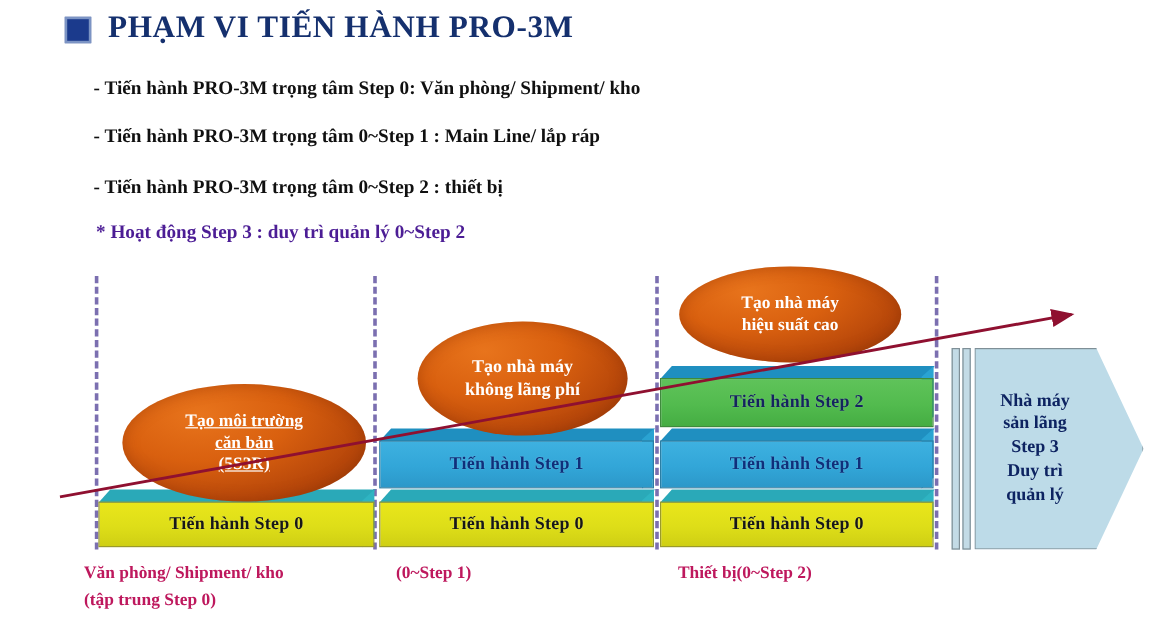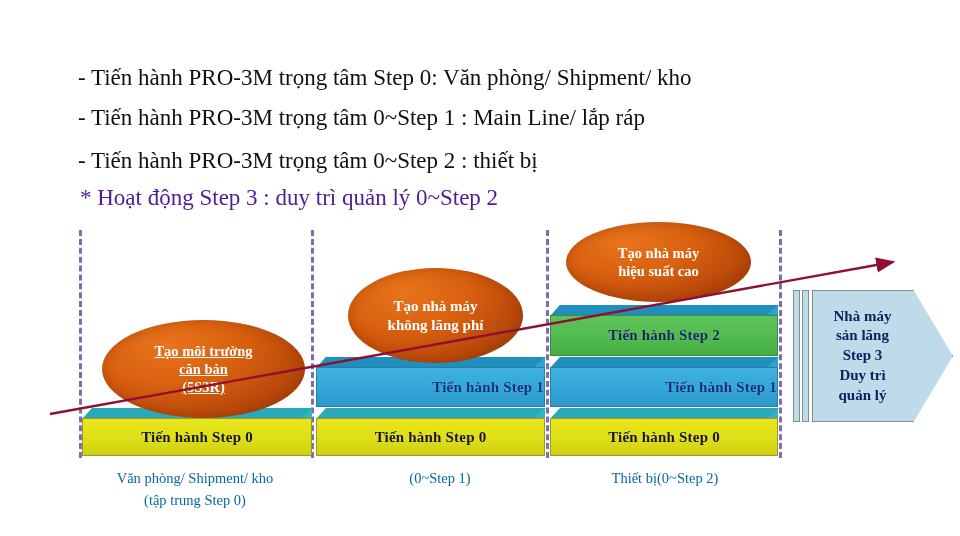--- a/index.html
+++ b/index.html
@@ -27,21 +27,21 @@
   .title-text{
     font-size:26px;font-weight:bold;
     color:#15306e;
     letter-spacing:.5px;
     white-space:nowrap;
   }
 
   
   .bullets{position:absolute;left:78px;top:58px;width:800px;}
   .bullet-line{
-    font-size:23px;font-weight:normal;color:#101010;
+    font-size:16px;font-weight:bold;color:#101010;
     white-space:nowrap;line-height:1;
   }
   .bullet-line.b0{position:absolute;top:8px;left:0;}
   .bullet-line.b1{position:absolute;top:48px;left:0;}
   .bullet-line.b2{position:absolute;top:91px;left:0;}
   .bullet-line.b3{position:absolute;top:128px;left:2px;color:#4c1d95;}
 
   
   .diagram{position:absolute;left:0;top:0;width:960px;height:536px;}
 
@@ -67,21 +67,21 @@
     position:absolute;right:0;top:0;width:10px;bottom:9px;
     transform:skewY(-42deg);transform-origin:top right;
   }
 
   .blk.yellow .face{background:linear-gradient(180deg,#e9e61b 0%,#dede18 55%,#cfcf14 100%);
       border-color:#9a9a2a;color:#171717;text-align:right;}
   .blk.yellow .top{background:#2aa9b8;}
   .blk.yellow .side{background:#2fb4c2;}
 
   .blk.blue .face{background:linear-gradient(180deg,#3eb1e0 0%,#32a6d8 55%,#2c98c9 100%);
-      border-color:#2b7ea3;color:#0f2f7a;justify-content:flex-end;}
+      border-color:#2b7ea3;color:#0f2f7a;}
   .blk.blue .top{background:#1f8fc0;}
   .blk.blue .side{background:#2aa3d2;}
 
   .blk.green .face{background:linear-gradient(180deg,#5fc35a 0%,#52bb4e 55%,#45ad43 100%);
       border-color:#3f8a3d;color:#14245e;}
   .blk.green .top{background:#1f8fc0;}
   .blk.green .side{background:#2aa3d2;}
 
   .blk .face span{font-size:15px;letter-spacing:.2px;}
 
@@ -111,30 +111,34 @@
     border:1px solid #7f8f97;box-sizing:border-box;
     clip-path:polygon(0 0, 72% 0, 100% 50%, 72% 100%, 0 100%);
     display:flex;flex-direction:column;align-items:center;justify-content:center;
     color:#0d2361;font-weight:bold;font-size:15px;line-height:1.32;
     padding-right:40px;box-sizing:border-box;
   }
   .pent-body span{display:block;white-space:nowrap;}
 
   
   .cap{
-    position:absolute;text-align:center;
-    font-size:14.5px;font-weight:normal;color:#0369a1;line-height:1.5;
+    position:absolute;
+    font-size:14.5px;font-weight:bold;color:#be185d;line-height:1.5;
   }
   .cap span{display:block;white-space:nowrap;}
 </style>
 </head>
 <body>
 
 <div id="slide">
 
+  <div class="title-row">
+    <div class="title-bullet"></div>
+    <div class="title-text">PHẠM VI TIẾN HÀNH PRO-3M</div>
+  </div>
 
   <div class="bullets">
     <div class="bullet-line b0">- Tiến hành PRO-3M trọng tâm Step 0:  Văn phòng/ Shipment/ kho</div>
     <div class="bullet-line b1">- Tiến hành PRO-3M trọng tâm 0~Step 1 : Main Line/ lắp ráp</div>
     <div class="bullet-line b2">- Tiến hành PRO-3M trọng tâm 0~Step 2 : thiết bị</div>
     <div class="bullet-line b3">* Hoạt động Step 3 : duy trì quản lý 0~Step 2</div>
   </div>
 
   <div class="diagram">
 
@@ -181,21 +185,21 @@
       </div>
     </div>
     <div class="blk green" style="left:550px;top:305px;width:228px;height:51px;">
       <div class="top"></div>
       <div class="side"></div>
       <div class="face">
         <span>Tiến hành Step 2</span>
       </div>
     </div>
 
-    <div class="pent-wrap" style="left:793px;top:290px;width:160px;height:132px;">
+    <div class="pent-wrap" style="left:793px;top:290px;width:160px;height:168px;">
       <div class="pent-stripe" style="left:0;"></div>
       <div class="pent-stripe" style="left:9px;"></div>
       <div class="pent-body" style="left:19px;right:0;">
         <span>Nhà máy</span>
         <span>sản lãng</span>
         <span>Step 3</span>
         <span>Duy trì</span>
         <span>quản lý</span>
       </div>
     </div>

